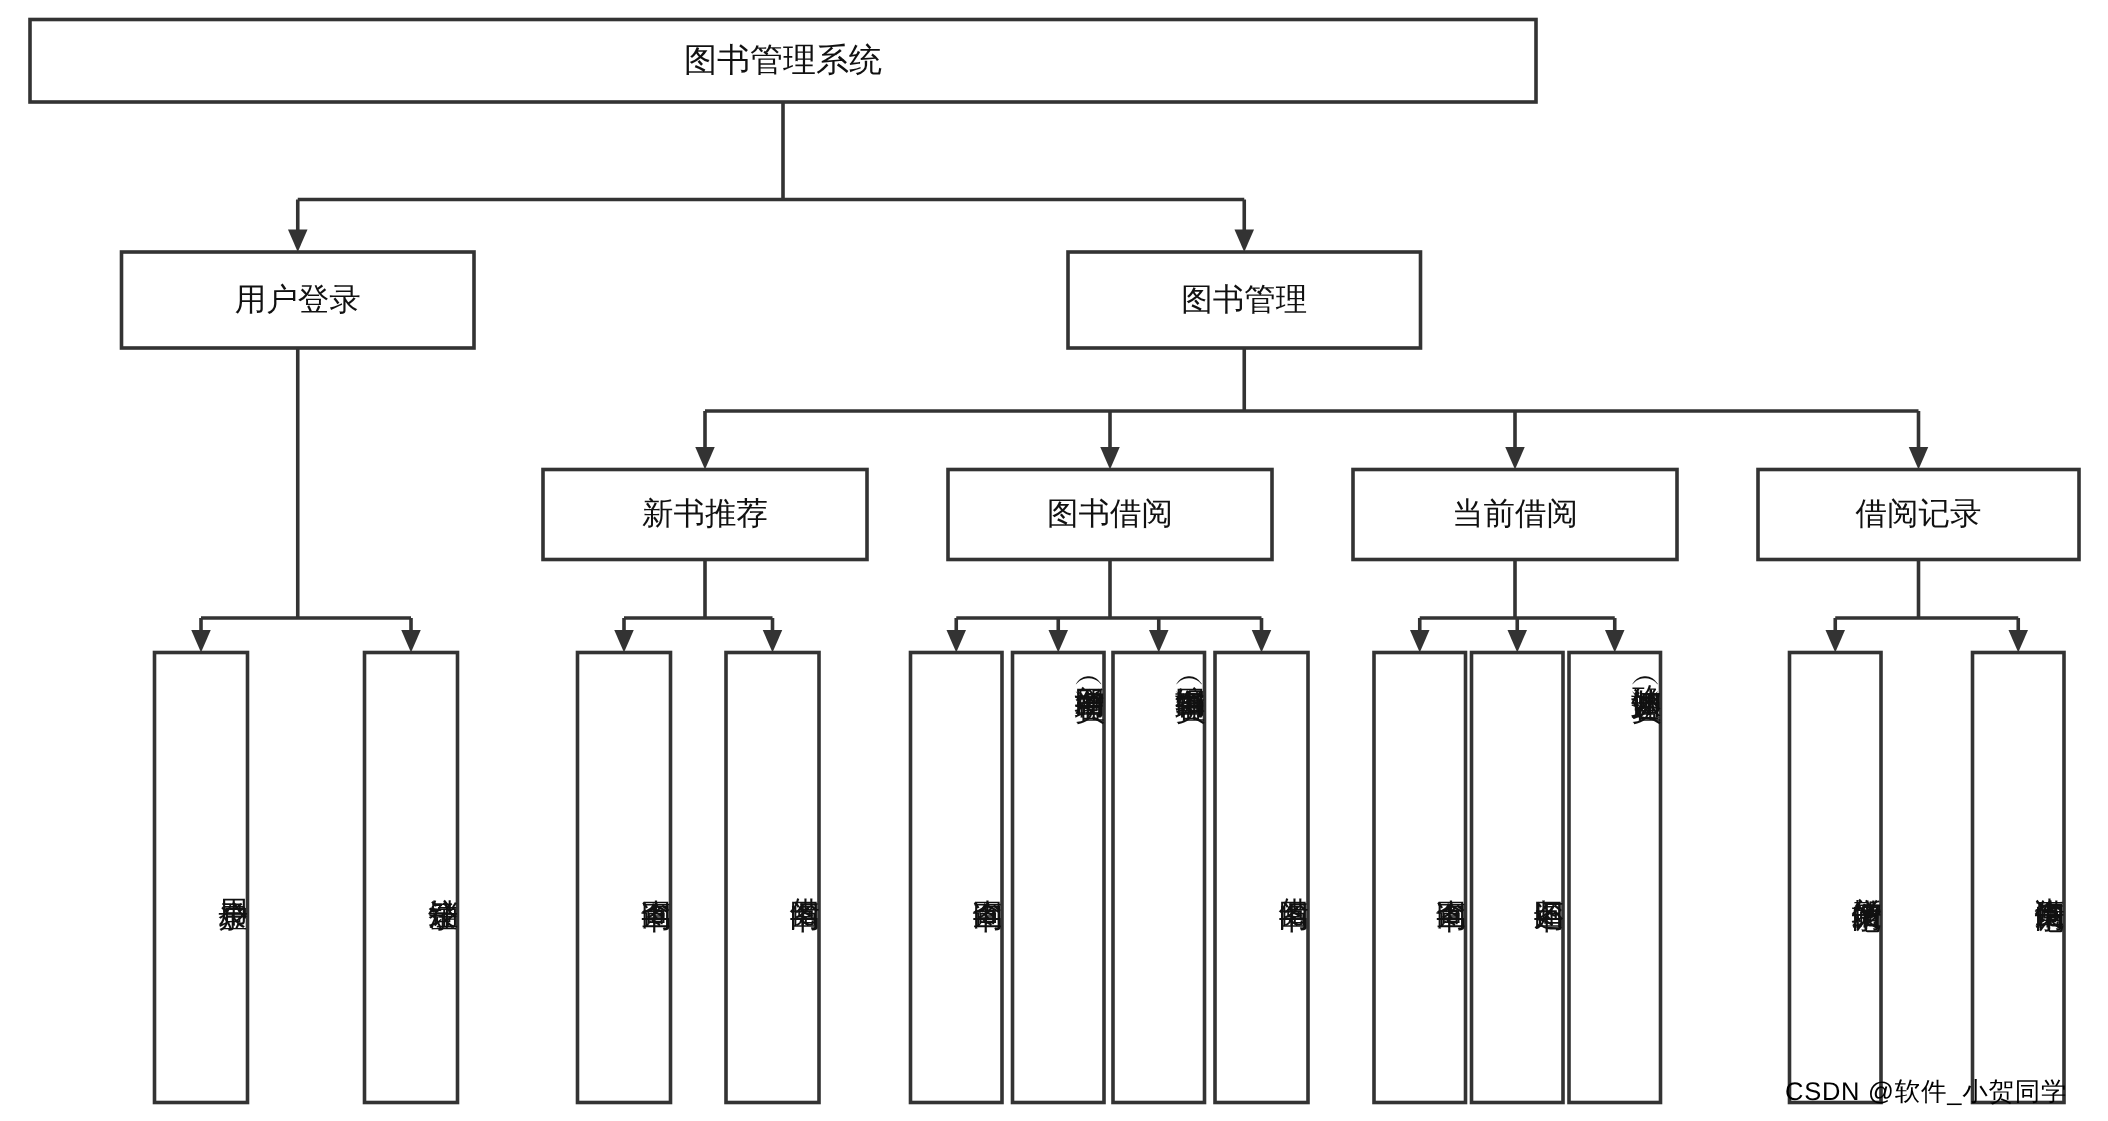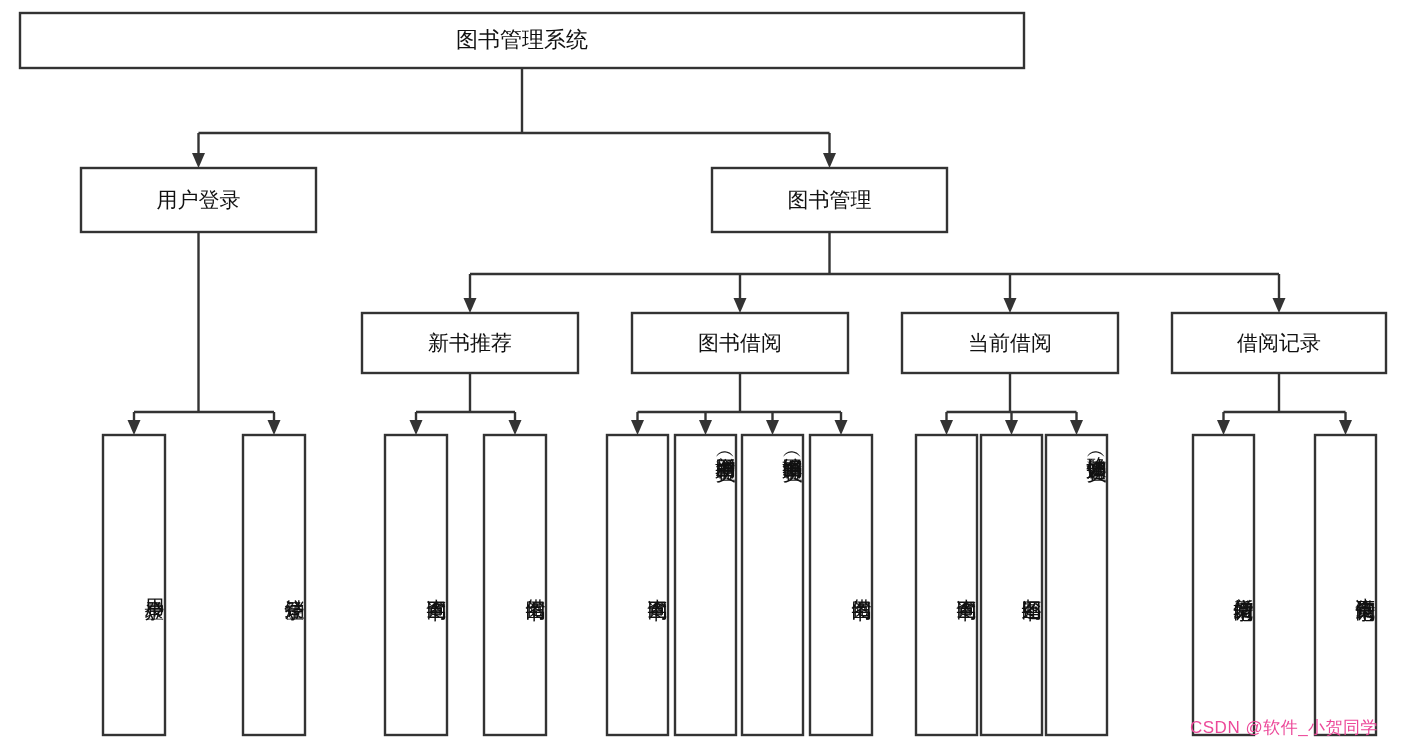--- a/index.html
+++ b/index.html
@@ -66,21 +66,21 @@
     white-space: nowrap;
     pointer-events: none;
     text-align: left;
   }
   .watermark {
     position: absolute;
     left: 1190px;
     top: 716px;
     font-family: "Liberation Sans", "DejaVu Sans", sans-serif;
     font-size: 17px;
-    color: #ec4899;
+    color: #000000;
     white-space: nowrap;
     letter-spacing: 0.5px;
   }
 </style>
 </head>
 <body>
 
 <div id="diagram-root">
 
   <svg class="diagram-canvas" viewBox="0 0 1405 747" xmlns="http://www.w3.org/2000/svg">

